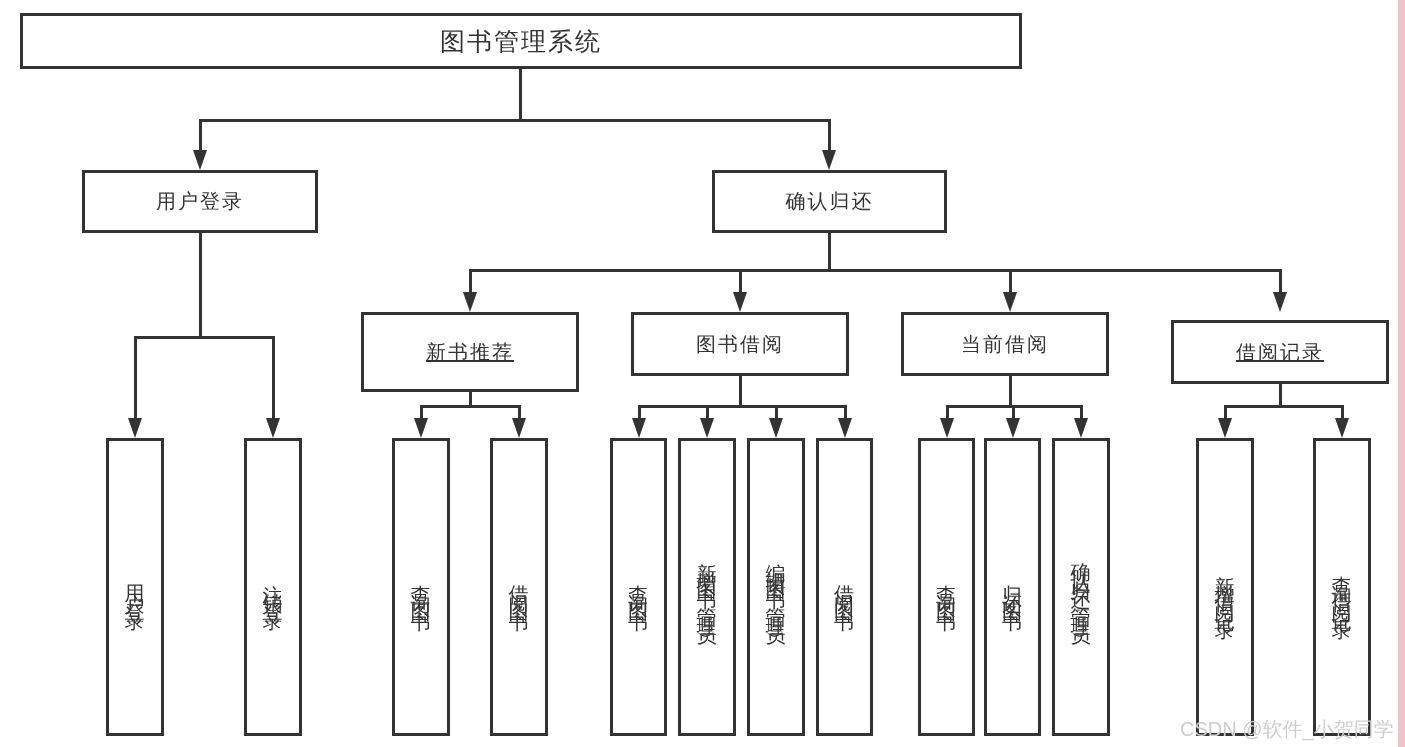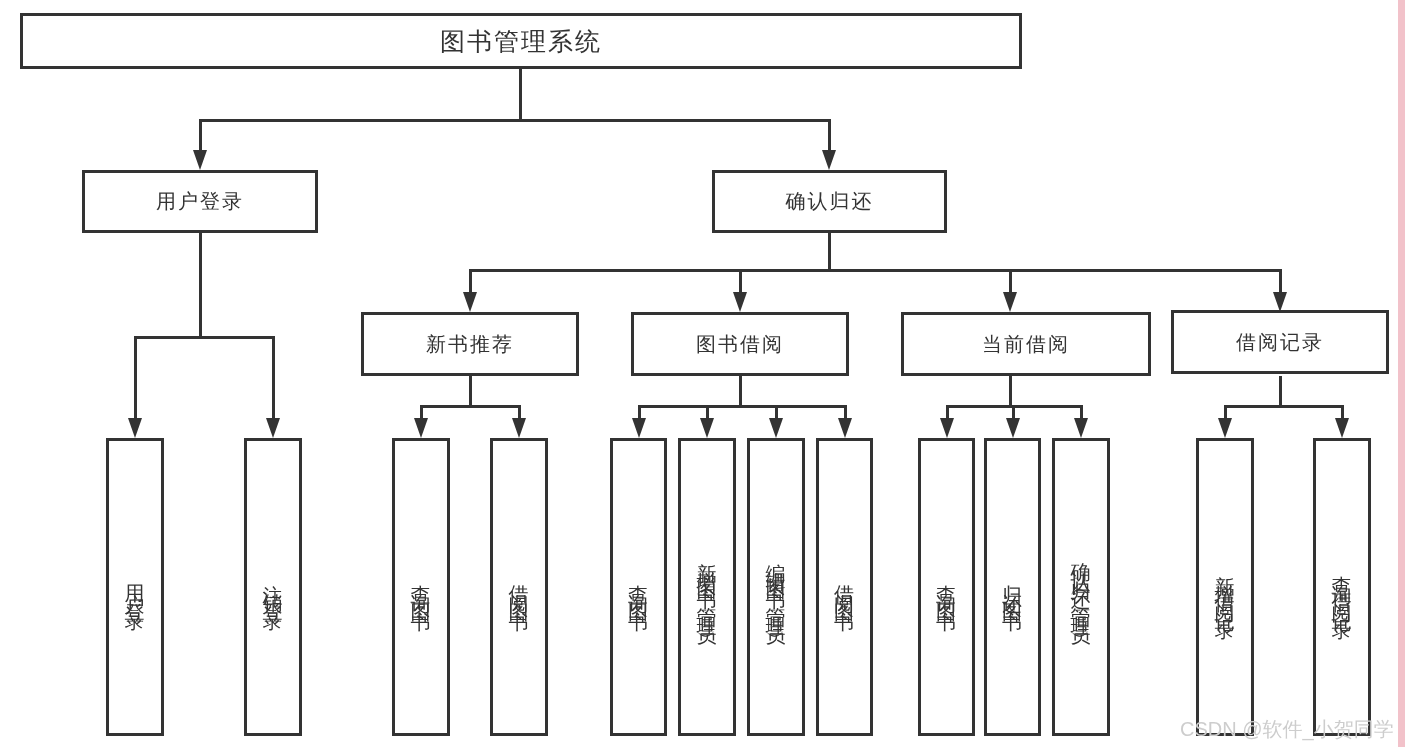--- a/index.html
+++ b/index.html
@@ -93,24 +93,24 @@
   <div class="hl" style="left:469px; top:269px; width:813px;"></div>
   <div class="vl" style="left:469px; top:269px; height:25px;"></div>
   <div class="ar" style="left:463px; top:292px;"></div>
   <div class="vl" style="left:739px; top:269px; height:25px;"></div>
   <div class="ar" style="left:733px; top:292px;"></div>
   <div class="vl" style="left:1009px; top:269px; height:25px;"></div>
   <div class="ar" style="left:1003px; top:292px;"></div>
   <div class="vl" style="left:1279px; top:269px; height:25px;"></div>
   <div class="ar" style="left:1273px; top:292px;"></div>
 
-  <div class="box" style="left:361px; top:312px; width:218px; height:64px;">新书推荐</div>
+  <div class="box" style="left:361px; top:312px; width:218px; height:80px;text-decoration:underline;">新书推荐</div>
   <div class="box" style="left:631px; top:312px; width:218px; height:64px;">图书借阅</div>
-  <div class="box" style="left:901px; top:312px; width:250px; height:64px;">当前借阅</div>
-  <div class="box" style="left:1171px; top:310px; width:218px; height:64px;">借阅记录</div>
+  <div class="box" style="left:901px; top:312px; width:208px; height:64px;">当前借阅</div>
+  <div class="box" style="left:1171px; top:320px; width:218px; height:64px;text-decoration:underline;">借阅记录</div>
 
   <div class="vl" style="left:469px; top:376px; height:31px;"></div>
   <div class="hl" style="left:420px; top:405px; width:100px;"></div>
   <div class="vl" style="left:420px; top:405px; height:15px;"></div>
   <div class="ar" style="left:414px; top:418px;"></div>
   <div class="vl" style="left:518px; top:405px; height:15px;"></div>
   <div class="ar" style="left:512px; top:418px;"></div>
 
   <div class="vl" style="left:739px; top:376px; height:31px;"></div>
   <div class="hl" style="left:638px; top:405px; width:208px;"></div>

